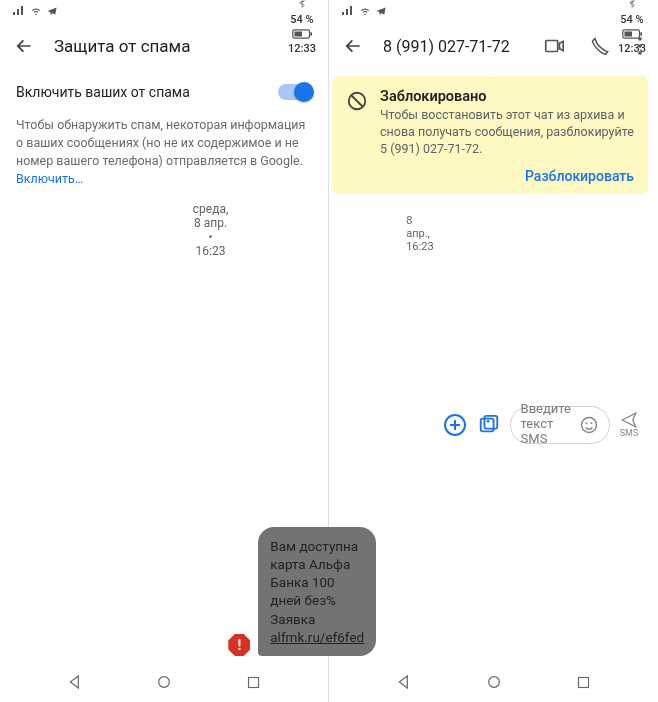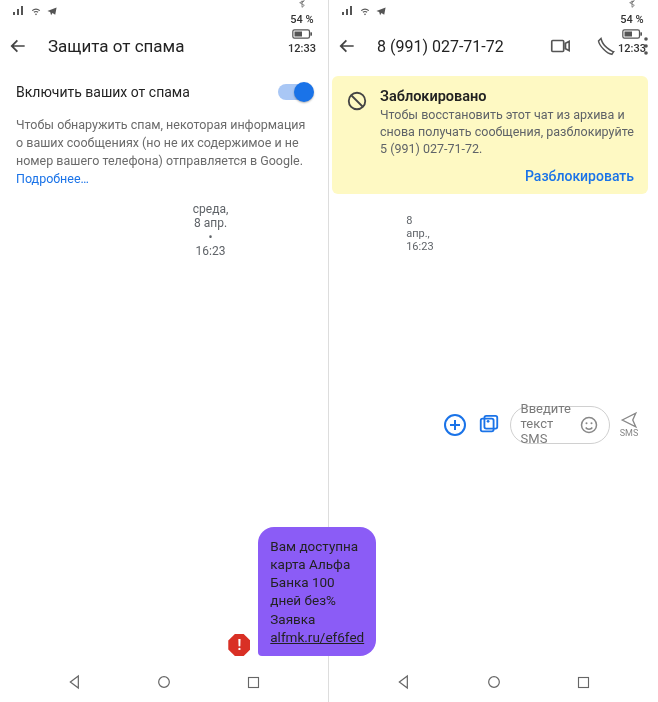--- a/index.html
+++ b/index.html
@@ -11,21 +11,21 @@
   .container { display: flex; width: 100%; height: 100%; }
   .phone { width: 329px; height: 100%; position: relative; background: #fff; display: flex; flex-direction: column; }
   .divider { width: 1px; background: #ddd; }
   .status-bar {
     height: 22px; display: flex; align-items: center; justify-content: space-between;
     padding: 0 12px; font-size: 11px; color: #333;
   }
   .status-left, .status-right { display: flex; align-items: center; gap: 3px; }
   .status-right { font-weight: 500; flex-direction: column; }
   .app-bar {
-    height: 48px; display: flex; align-items: center; padding: 0 2px; gap: 14px;
+    height: 48px; display: flex; align-items: center; padding: 0 8px; gap: 14px;
   }
   .app-bar .title { font-size: 17px; color: #222; flex: 1; }
   .icon-btn { width: 32px; height: 32px; display:flex; align-items:center; justify-content:center; color:#555; }
   .toggle-row {
     display: flex; align-items: center; justify-content: space-between;
     padding: 14px 16px; font-size: 14px; color: #222;
   }
   .switch {
     width: 34px; height: 16px; border-radius: 8px; background: #a9c7f5; position: relative;
   }
@@ -47,21 +47,21 @@
   .unblock { text-align:right; color:#1a73e8; font-size:14px; margin-top:10px; font-weight:500;}
   .chat-area { flex:1; display:flex; flex-direction:row; justify-content:flex-end; padding: 0 10px 6px 10px;}
   .date-sep { text-align:center; font-size:12px; color:#5f6368; margin: 8px 0;}
   .msg-row { display:flex; align-items:flex-end; gap:8px; }
   .spam-badge {
     width:22px; height:22px; background:#d93025; position:relative; flex-shrink:0;
     clip-path: polygon(30% 0, 70% 0, 100% 30%, 100% 70%, 70% 100%, 30% 100%, 0 70%, 0 30%);
     display:flex; align-items:center; justify-content:center; color:#fff; font-weight:700; font-size:14px;
   }
   .bubble {
-    background:#8b5cf6; border-radius: 16px 16px 16px 4px; padding: 10px 12px;
+    background:#737373; border-radius: 16px 16px 16px 4px; padding: 10px 12px;
     font-size: 13.5px; color:#222; max-width: 240px; line-height:1.35;
   }
   .bubble .u { text-decoration: underline; }
   .ts { font-size:11px; color:#5f6368; margin: 20px 0 6px 30px;}
   .compose {
     display:flex; align-items:center; gap:8px; padding: 4px 8px 4px 8px;
   }
   .compose-icon { color:#1a73e8; width:26px; height:26px; display:flex; align-items:center; justify-content:center;}
   .compose-field {
     flex:1; border:1px solid #d0d0d0; border-radius: 20px; height:38px;
@@ -125,21 +125,21 @@
       <div class="title">Защита от спама</div>
     </div>
 
     <div class="toggle-row">
       <span>Включить ваших от спама</span>
       <div class="switch"></div>
     </div>
 
     <div class="desc">
       <span>Чтобы обнаружить спам, некоторая информация о ваших сообщениях (но не их содержимое и не номер вашего телефона) отправляется в Google.</span>
-      <span class="link">Подробнее…</span>
+      <span class="link">Включить…</span>
     </div>
 
     <div style="flex:1"></div>
 
     <div class="nav-bar">
       <svg width="16" height="16" viewBox="0 0 24 24">
           <path d="M17 3v18L5 12z" fill="none" stroke="#666" stroke-width="1.8"></path>
         </svg>
       <svg width="16" height="16" viewBox="0 0 24 24">
           <circle cx="12" cy="12" r="8" fill="none" stroke="#666" stroke-width="1.8"></circle>

